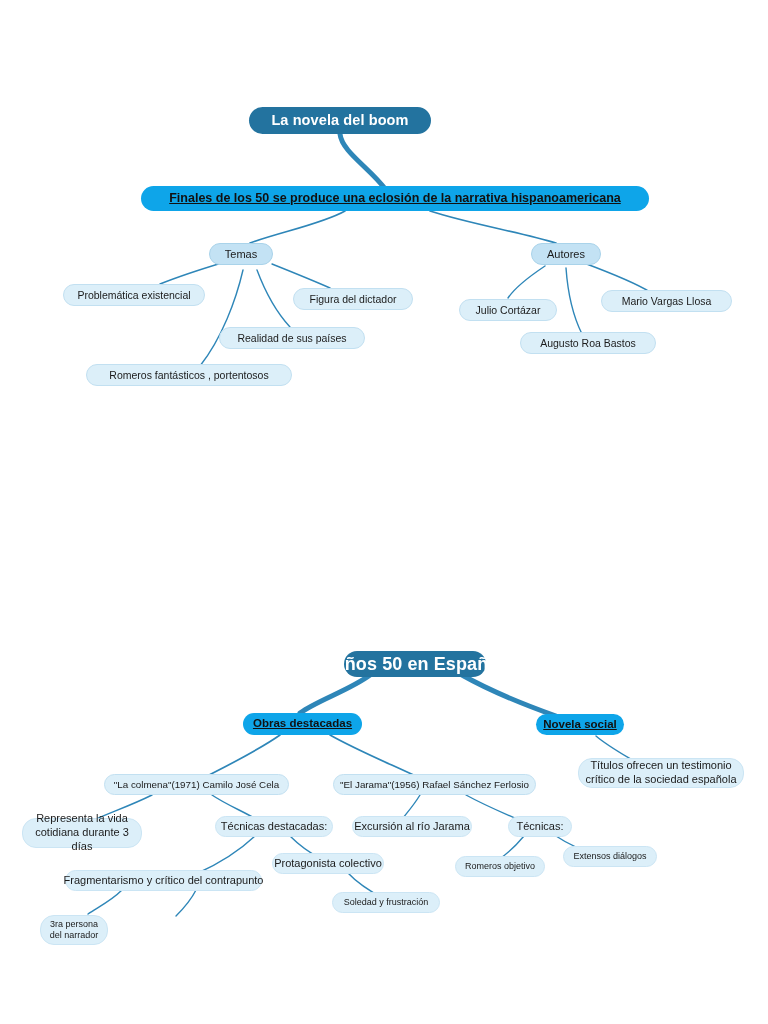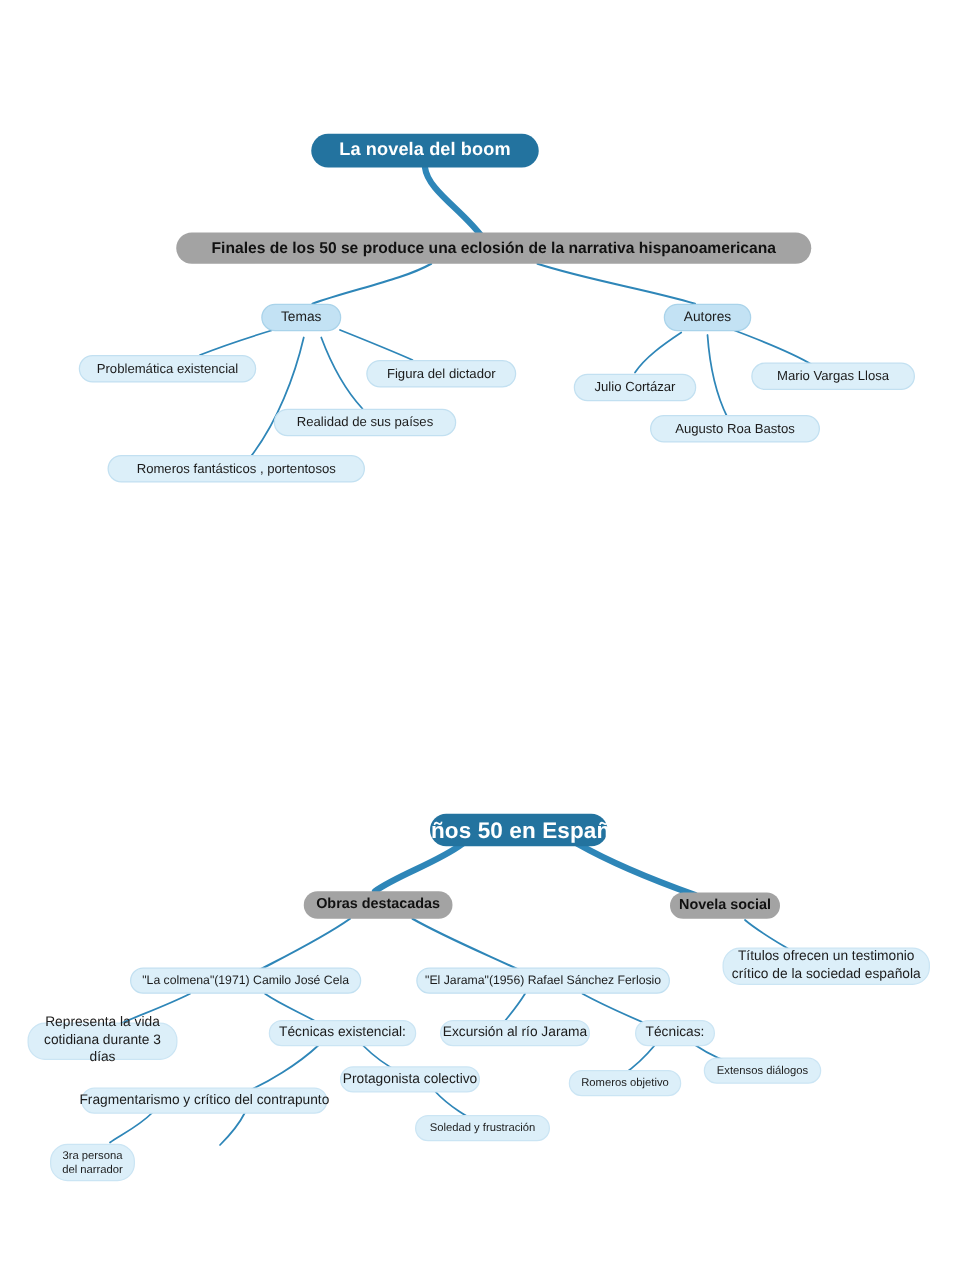--- a/index.html
+++ b/index.html
@@ -29,24 +29,25 @@
   
   .lvl-root{
     background:#23739f;
     color:#ffffff;
     font-weight:bold;
     font-size:14.5px;
     letter-spacing:.1px;
     border-radius:999px;
   }
   .lvl-1{
-    background:#a3a3a3;
+    background:#0ea5e9;
     color:#111111;
     font-weight:bold;
     font-size:12.5px;
+    text-decoration:underline;
   }
   .lvl-2{
     background:#c3e2f4;
     color:#1b1b1b;
     font-size:11px;
     border:1px solid #a9d3ea;
   }
   .lvl-3{
     background:#dceff9;
     color:#1b1b1b;
@@ -144,21 +145,21 @@
   <div class="node lvl-1" style="left:536px;top:714px;width:88px;height:21px;font-size:11.5px;">Novela social</div>
 
   <div class="node lvl-4 multi" style="left:578px;top:758px;width:166px;height:30px;padding:0 6px;">Títulos ofrecen un testimonio crítico de la sociedad española</div>
 
   <div class="node lvl-3" style="left:104px;top:774px;width:185px;height:21px;font-size:9.8px;">"La colmena"(1971) Camilo José Cela</div>
 
   <div class="node lvl-3" style="left:333px;top:774px;width:203px;height:21px;font-size:9.8px;">"El Jarama"(1956) Rafael Sánchez Ferlosio</div>
 
   <div class="node lvl-4 multi" style="left:22px;top:818px;width:120px;height:30px;padding:0 6px;">Representa la vida cotidiana durante 3 días</div>
 
-  <div class="node lvl-4" style="left:215px;top:816px;width:118px;height:21px;">Técnicas existencial:</div>
+  <div class="node lvl-4" style="left:215px;top:816px;width:118px;height:21px;">Técnicas destacadas:</div>
 
   <div class="node lvl-4" style="left:65px;top:870px;width:197px;height:21px;">Fragmentarismo y crítico del contrapunto</div>
 
   <div class="node lvl-5 multi" style="left:40px;top:915px;width:68px;height:30px;padding:0 5px;">3ra persona del narrador</div>
 
 
   <div class="node lvl-4" style="left:272px;top:853px;width:112px;height:21px;">Protagonista colectivo</div>
 
   <div class="node lvl-5" style="left:332px;top:892px;width:108px;height:21px;">Soledad y frustración</div>
 

